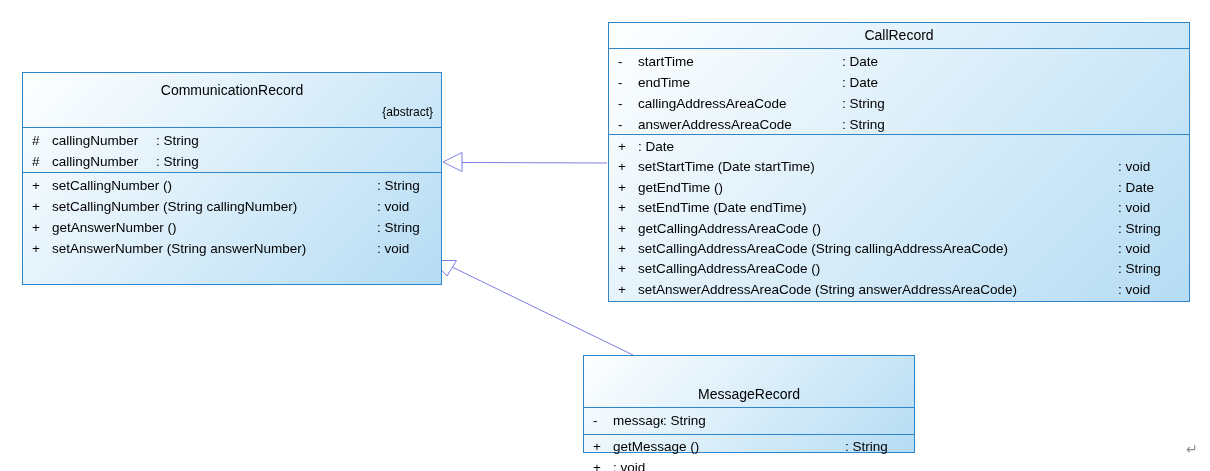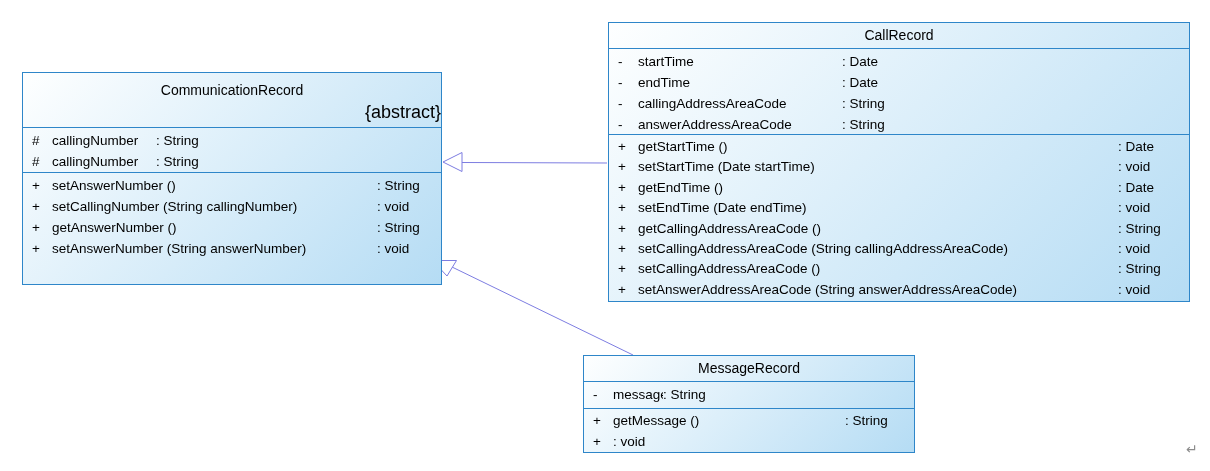--- a/index.html
+++ b/index.html
@@ -17,22 +17,23 @@
     font-size:13.5px;
   }
   .uml-class .title{
     box-sizing:border-box;
     text-align:center;
     font-size:14px;
     line-height:24px;
   }
   .uml-class .stereotype{
     text-align:right;
-    font-size:18px;
+    font-size:12px;
     line-height:20px;
+    padding-right:8px;
   }
   .section{
     box-sizing:border-box;
     border-top:1px solid var(--box-border);
     padding-top:2px;
     overflow:hidden;
   }
   .row{
     display:flex;
     height:21px;line-height:21px;
@@ -54,21 +55,21 @@
   
   #cls-comm{left:22px;top:72px;width:420px;height:213px;}
   #cls-comm .title{height:54px;padding-top:5px;}
   #cls-comm .attrs{height:45px;}
   #cls-comm .methods{height:85px;}
   #cls-call{left:608px;top:22px;width:582px;height:280px;}
   #cls-call .title{height:25px;}
   #cls-call .attrs{height:86px;}
   #cls-call .methods{height:167px;}
   #cls-msg{left:583px;top:355px;width:332px;height:98px;}
-  #cls-msg .title{height:25px;}
+  #cls-msg .title{height:25px;margin-top:26px;}
   #cls-msg .attrs{height:27px;}
   #cls-msg .methods{height:44px;}
   #connector-layer{position:absolute;left:0;top:0;width:1210px;height:471px;}
   #return-mark{
     position:absolute;left:1186px;top:441px;
     font-size:14px;color:var(--return-mark-color);
   }
 </style>
 </head>
 <body>
@@ -93,21 +94,21 @@
     </div>
     <div class="row">
       <span class="sym">#</span>
       <span class="nm">callingNumber</span>
       <span class="tp">: String</span>
     </div>
   </div>
   <div class="section methods">
     <div class="row">
       <span class="sym">+</span>
-      <span class="nm">setAnswerNumber ()</span>
+      <span class="nm">setCallingNumber ()</span>
       <span class="tp">: String</span>
     </div>
     <div class="row">
       <span class="sym">+</span>
       <span class="nm">setCallingNumber (String callingNumber)</span>
       <span class="tp">: void</span>
     </div>
     <div class="row">
       <span class="sym">+</span>
       <span class="nm">getAnswerNumber ()</span>
@@ -143,21 +144,20 @@
     </div>
     <div class="row">
       <span class="sym">-</span>
       <span class="nm">answerAddressAreaCode</span>
       <span class="tp">: String</span>
     </div>
   </div>
   <div class="section methods">
     <div class="row">
       <span class="sym">+</span>
-      <span class="nm">getStartTime ()</span>
       <span class="tp">: Date</span>
     </div>
     <div class="row">
       <span class="sym">+</span>
       <span class="nm">setStartTime (Date startTime)</span>
       <span class="tp">: void</span>
     </div>
     <div class="row">
       <span class="sym">+</span>
       <span class="nm">getEndTime ()</span>

